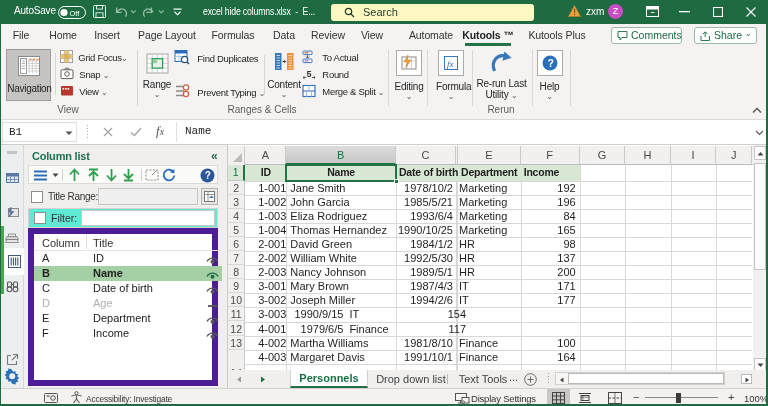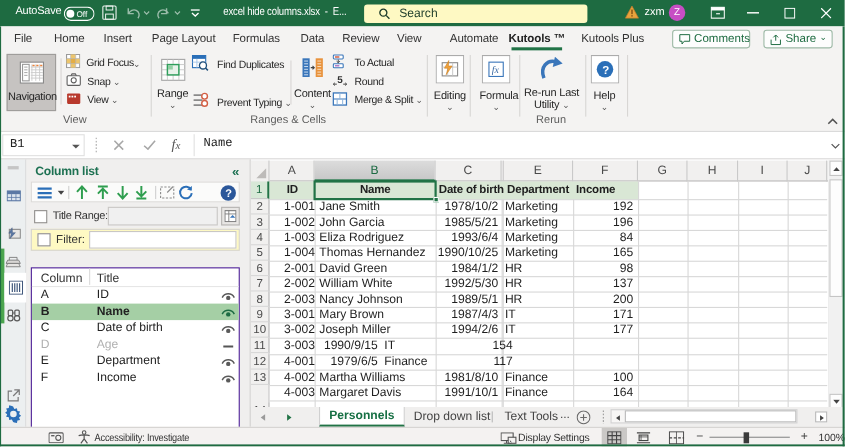--- a/index.html
+++ b/index.html
@@ -397,26 +397,26 @@
     <div class="abs" style="left:7px;top:46px;width:12px;height:12px;background:#fff;border:1px solid #8f8d8b;"></div>
     <div class="abs" style="left:24px;top:46px;font-size:10px;letter-spacing:-0.3px;color:#333;">Title Range:</div>
     <div class="abs" style="left:74px;top:43px;width:100px;height:17px;background:#f0f0f0;border:1px solid #c9c7c5;"></div>
     <div class="abs" style="left:177px;top:43px;width:17px;height:17px;background:#e8e6e4;border:1px solid #b5b3b1;">
       <svg class="abs" style="left:2px;top:2px;" width="11" height="11" viewBox="0 0 11 11">
         <rect x="0.5" y="0.5" width="10" height="10" fill="#fff" stroke="#7a7a7a"></rect>
         <path d="M0.5 3.5h10M4 0.5v10" stroke="#7a7a7a" stroke-width="0.8"></path>
         <path d="M5 7 l2.5-2.5 2.5 2.5" fill="#3a76ba" stroke="none"></path>
       </svg>
     </div>
-    <div class="abs" style="left:4px;top:63px;width:190px;height:20px;border:1px solid #d5d3d1;background:#fef9c3;">
+    <div class="abs" style="left:4px;top:63px;width:190px;height:20px;border:1px solid #d5d3d1;background:#5eead4;">
       <div class="abs" style="left:5px;top:3px;width:12px;height:12px;background:#fff;border:1px solid #8f8d8b;"></div>
       <div class="abs" style="left:22px;top:3px;font-size:10.5px;color:#333;">Filter:</div>
       <div class="abs" style="left:52px;top:1px;width:134px;height:16px;background:#fff;border:1px solid #c9c7c5;"></div>
     </div>
-    <div class="abs" style="left:4px;top:98px;width:190px;height:158px;background:#fff;border:1px solid #4c1d95;">
+    <div class="abs" style="left:4px;top:83px;width:190px;height:158px;background:#fff;border:6px solid #4c1d95;">
       <div class="abs" style="left:8px;top:3px;font-size:11px;color:#333;">Column</div>
       <div class="abs" style="left:52px;top:0;width:1px;height:15px;background:#dadada;"></div>
       <div class="abs" style="left:59px;top:3px;font-size:11px;color:#333;">Title</div>
       <div class="abs" style="left:0;top:16px;width:188px;height:1px;background:#e6e6e6;"></div>
       <div class="prow" style="top:17px;">
           <span class="pc">A</span>
           <span class="pt">ID</span>
           <span class="peye"><svg width="13" height="9" viewBox="0 0 13 9">
               <path d="M1 5.5 C3.5 1 9.5 1 12 5.5" fill="none" stroke="#5a5a5a" stroke-width="1.4"></path>
               <circle cx="6.5" cy="5.8" r="2" fill="#5a5a5a"></circle>

